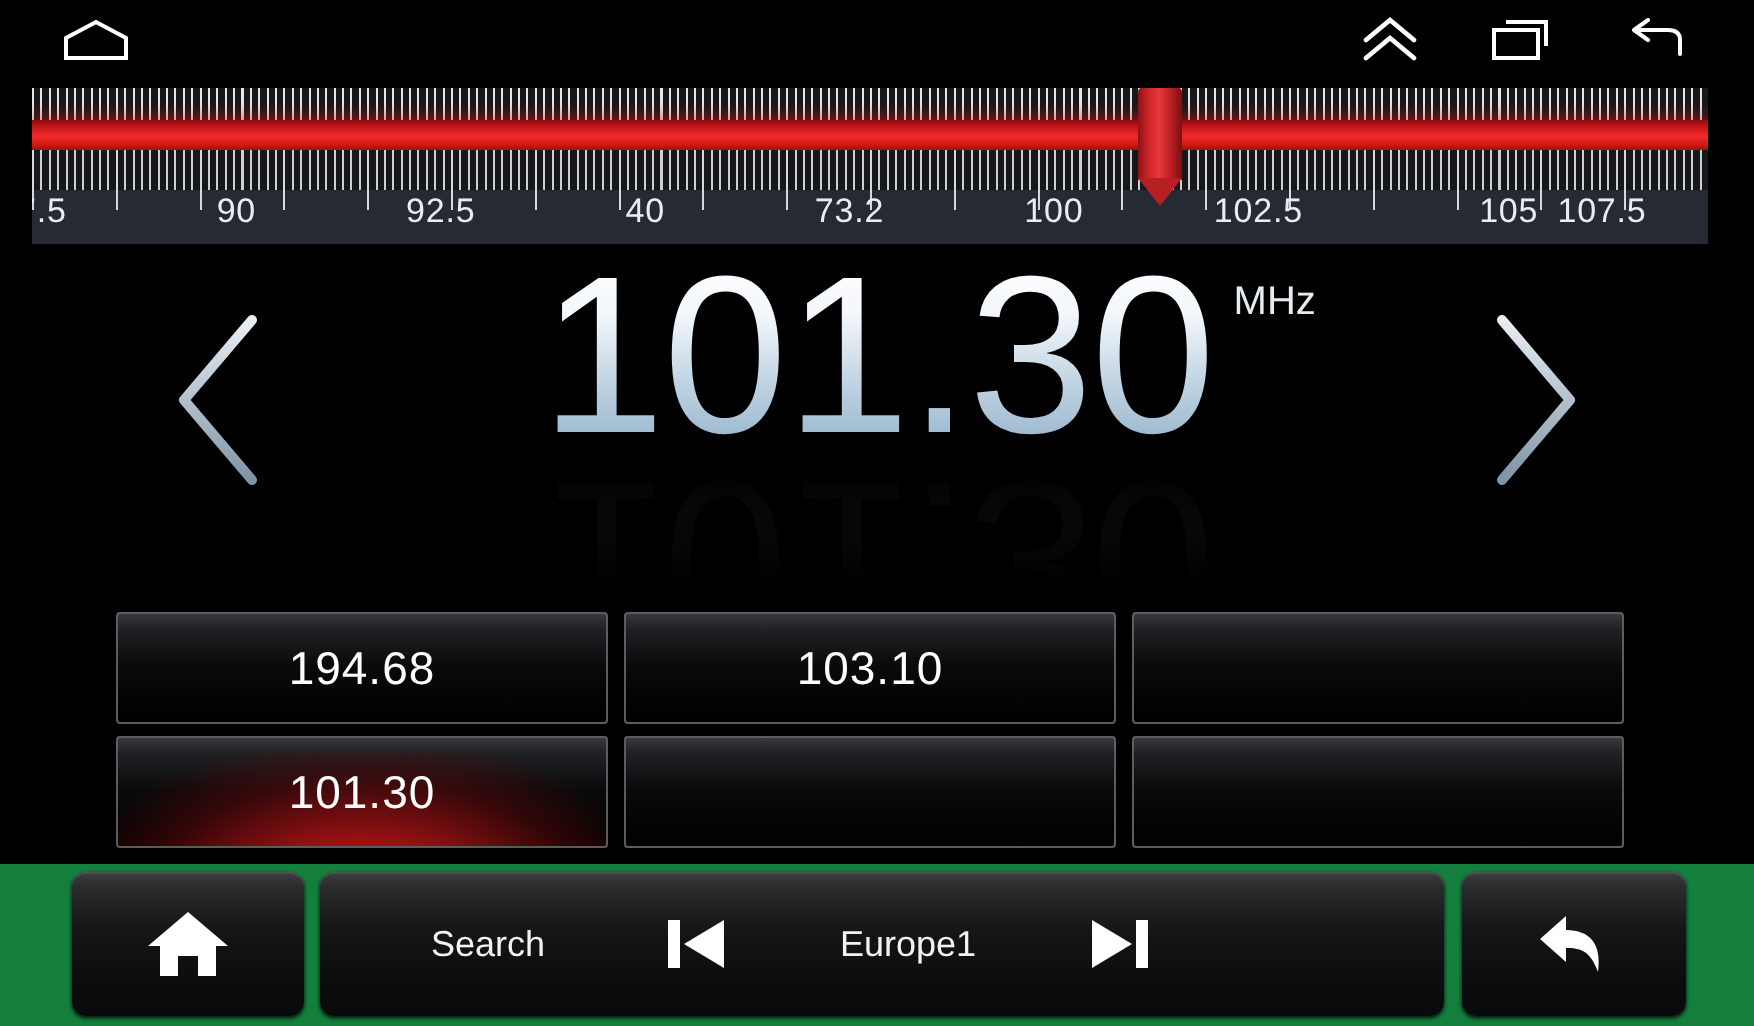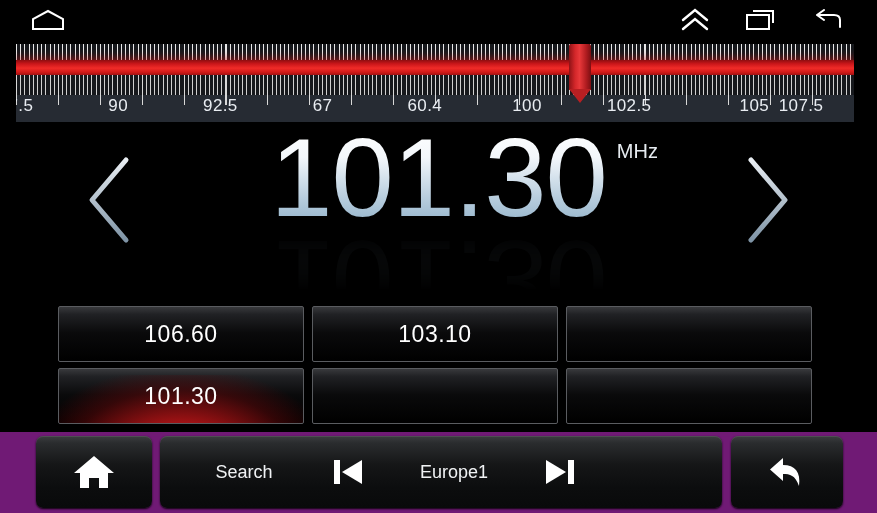--- a/index.html
+++ b/index.html
@@ -95,21 +95,21 @@
     background:linear-gradient(to bottom,#38393c 0%,#202124 14%,#0a0a0b 48%,#000 100%);
     display:flex; align-items:center; justify-content:center;
   }
   .preset.active::before {
     content:""; position:absolute; left:-6%; bottom:-62%; width:112%; height:150%;
     background:radial-gradient(ellipse at 50% 100%, #d0221f 0%, #9d1214 30%, rgba(90,8,10,.55) 58%, rgba(0,0,0,0) 78%);
   }
   .preset-label { position:relative; color:#fff; font-size:23px; letter-spacing:.5px; }
 
   
-  .bottombar { position:absolute; left:0; top:432px; width:877px; height:81px; background:#701a75; }
+  .bottombar { position:absolute; left:0; top:432px; width:877px; height:81px; background:#15803d; }
   .btn-panel {
     position:absolute; top:4px; height:72px; border-radius:7px;
     background:linear-gradient(to bottom,#3b3d3f 0%,#2a2c2e 10%,#151617 40%,#0c0d0e 72%,#090a0b 100%);
     box-shadow:inset 0 1px 0 rgba(255,255,255,.10), 0 1px 2px rgba(0,0,0,.9);
   }
   .btn-home  { left:36px;  width:116px; display:flex; align-items:center; justify-content:center; }
   .btn-back  { left:731px; width:112px; display:flex; align-items:center; justify-content:center; }
   .center-panel { left:160px; width:562px; }
   .cp-item { position:absolute; top:0; height:72px; display:flex; align-items:center; justify-content:center; }
   .cp-label { color:#f0f2f4; font-size:18px; white-space:nowrap; }
@@ -152,22 +152,22 @@
 
   <div class="scale-wrap">
     <div class="ticks-top"></div>
     <div class="red-band"></div>
     <div class="ticks-bottom"></div>
     <div class="ticks-bottom-major"></div>
     <div class="scale-labels" id="scale-labels">
         <div class="scale-label" style="left: 0px;">87.5</div>
         <div class="scale-label" style="left: 102.195px;">90</div>
         <div class="scale-label" style="left: 204.39px;">92.5</div>
-        <div class="scale-label" style="left: 306.585px;">67</div>
-        <div class="scale-label" style="left: 408.78px;">60.4</div>
+        <div class="scale-label" style="left: 306.585px;">40</div>
+        <div class="scale-label" style="left: 408.78px;">73.2</div>
         <div class="scale-label" style="left: 510.976px;">100</div>
         <div class="scale-label" style="left: 613.171px;">102.5</div>
         <div class="scale-label" style="left: 715.366px; margin-left: 23px;">105</div>
         <div class="scale-label" style="left: 785px;">107.5</div>
       </div>
     <div class="needle" id="needle" style="left: 564.117px;">
       <div class="n-body"></div>
       <div class="n-tip"></div>
     </div>
   </div>
@@ -199,21 +199,21 @@
       <div class="freq-inline">
         <div class="freq-text">101.30</div>
         <div class="freq-refl">101.30</div>
         <div class="freq-unit">MHz</div>
       </div>
     </div>
   </div>
 
   <div class="presets" id="presets">
       <div class="preset">
-        <span class="preset-label">106.60</span>
+        <span class="preset-label">194.68</span>
       </div>
       <div class="preset">
         <span class="preset-label">103.10</span>
       </div>
       <div class="preset">
         <span class="preset-label"></span>
       </div>
       <div class="preset active">
         <span class="preset-label">101.30</span>
       </div>

